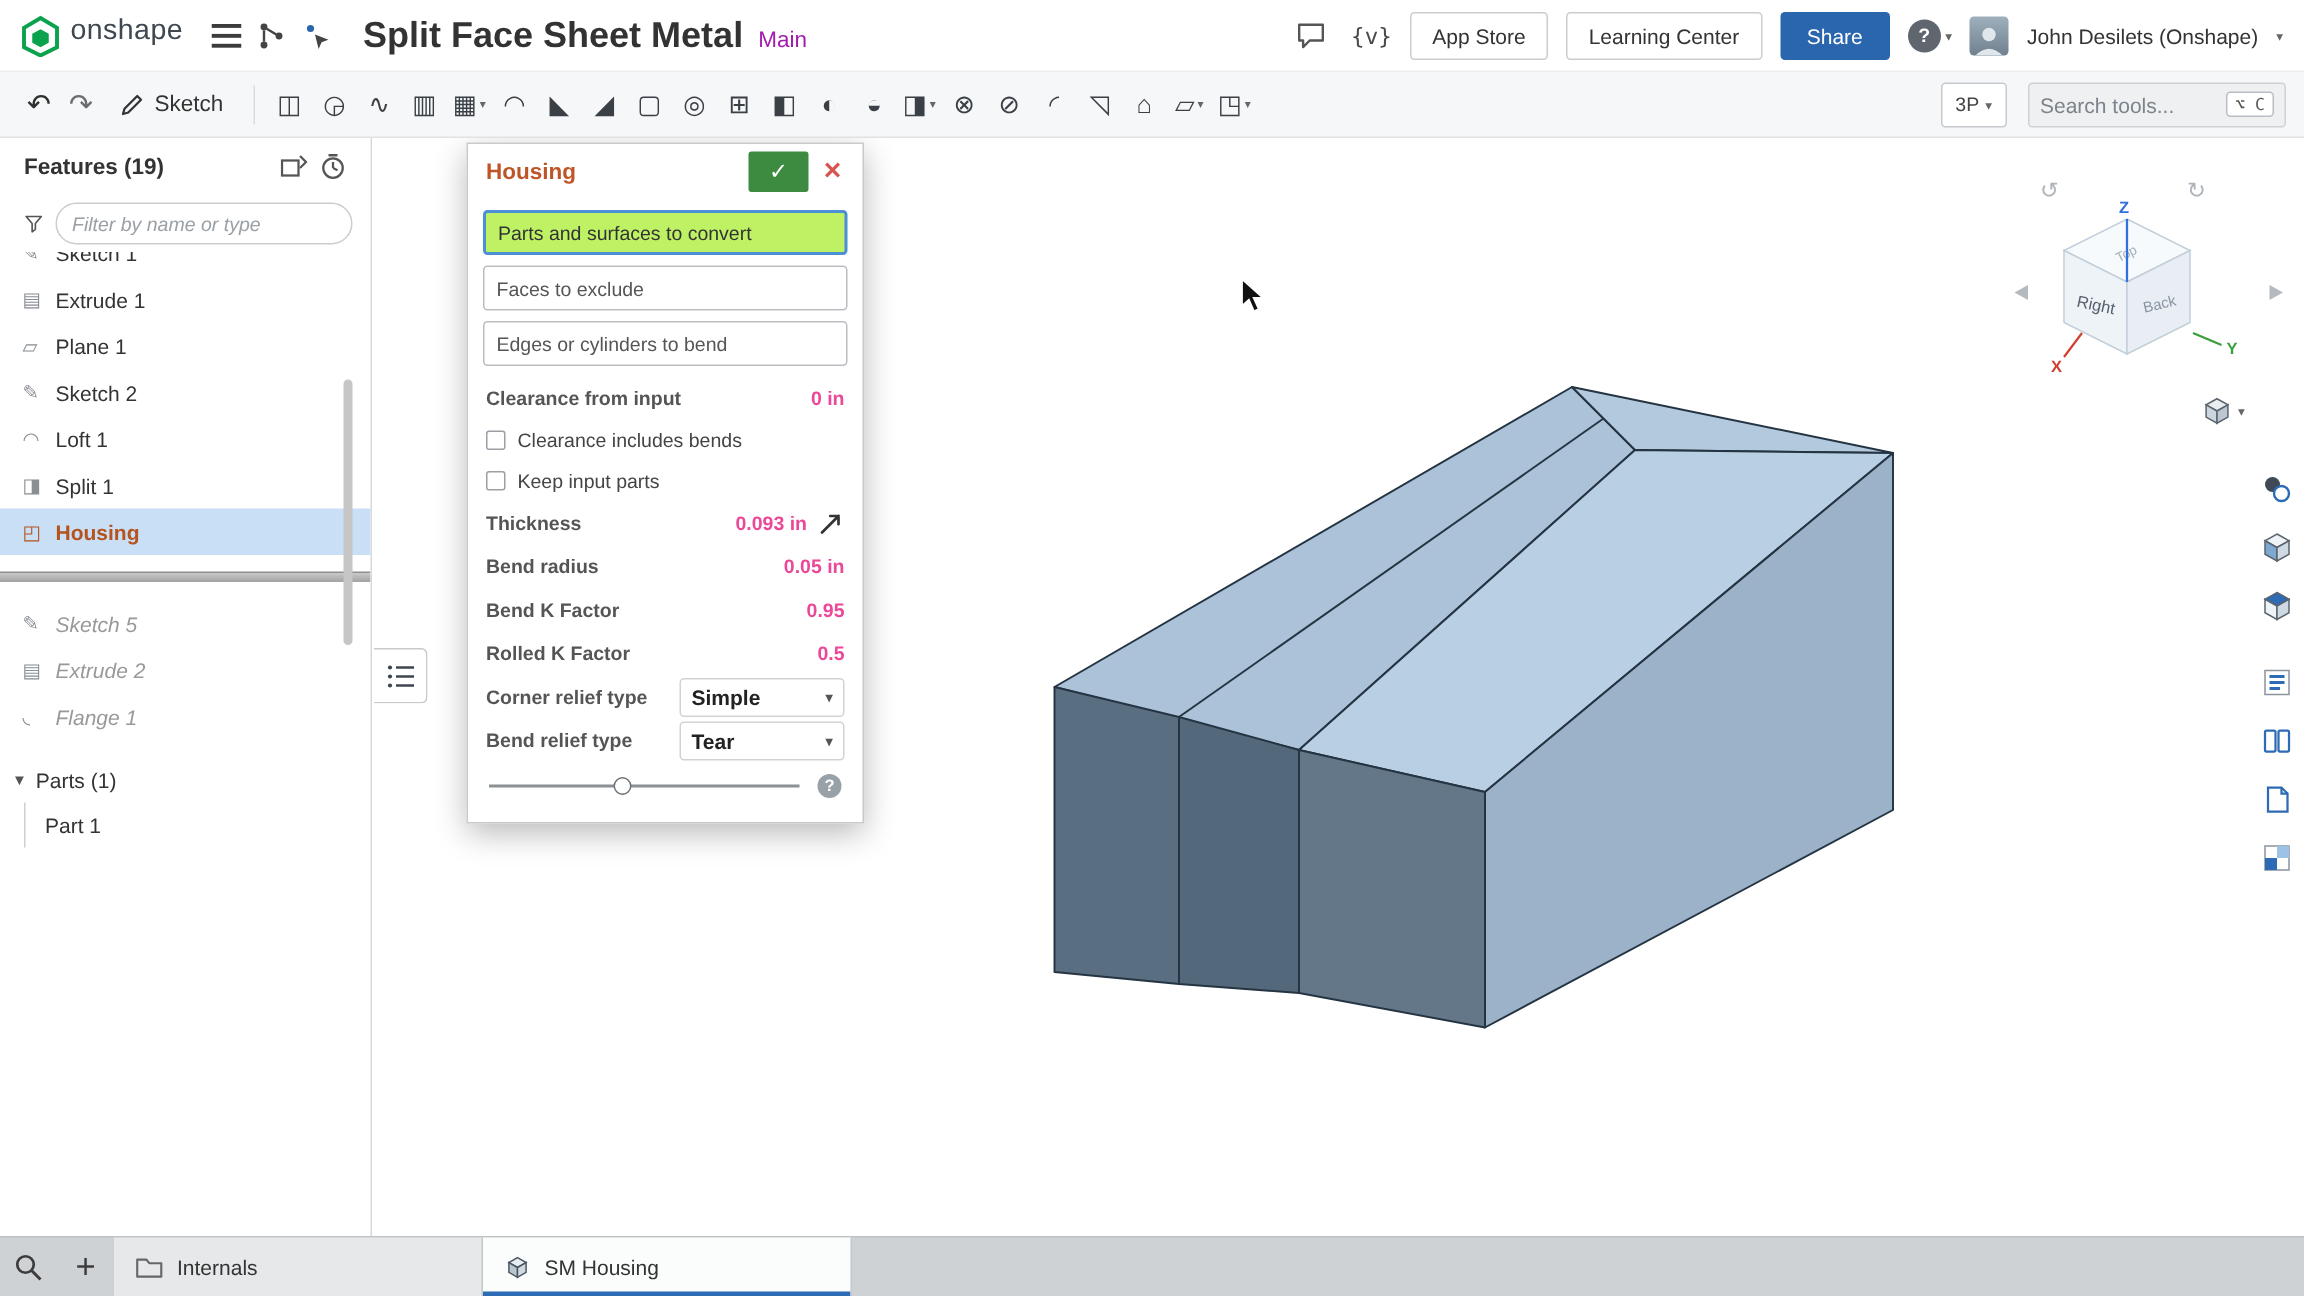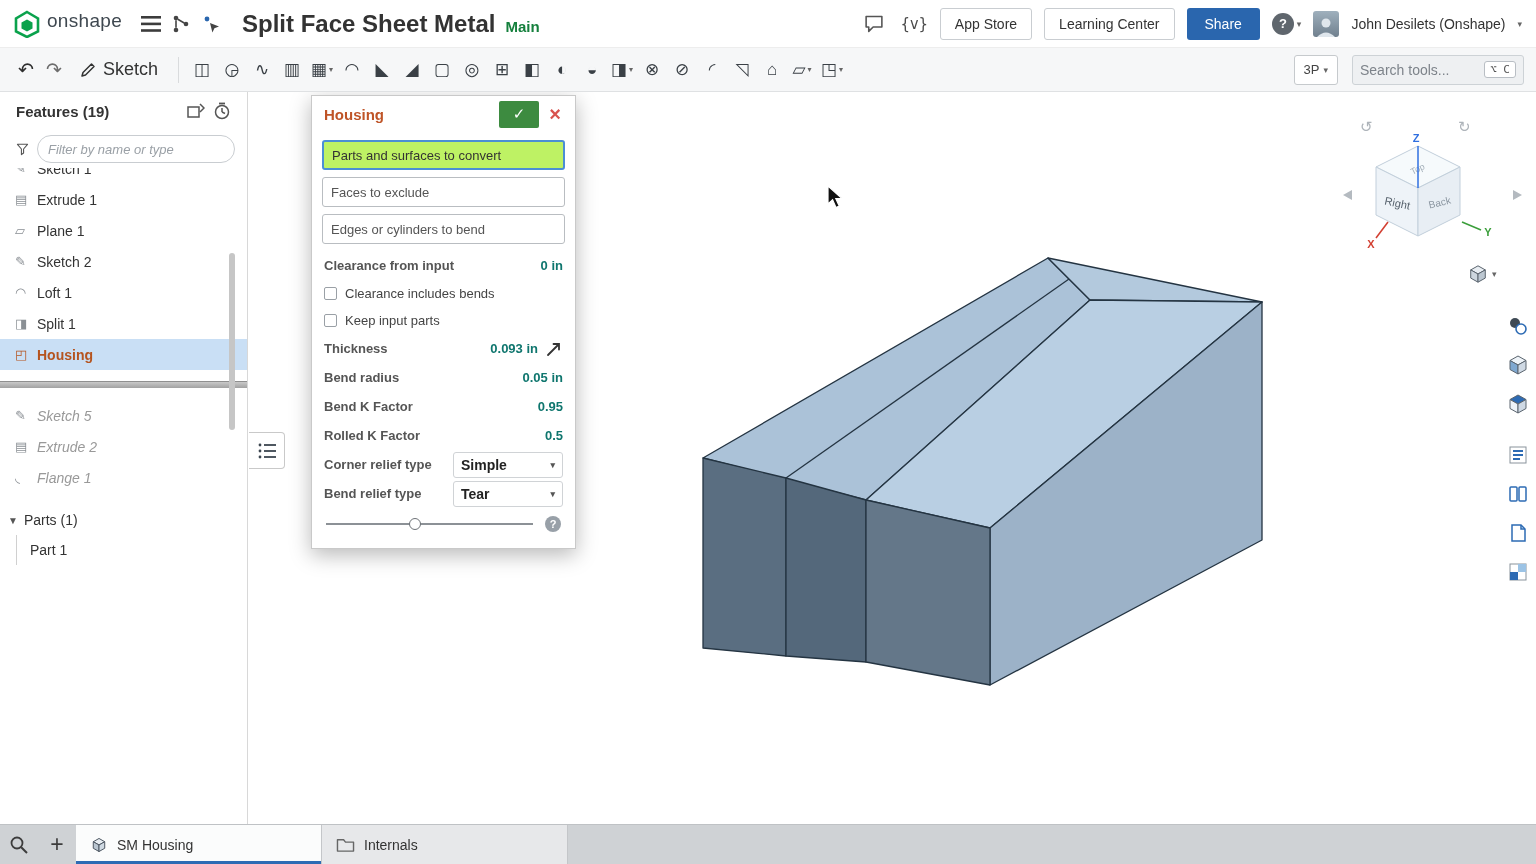--- a/index.html
+++ b/index.html
@@ -8,40 +8,40 @@
 
   
   .topbar { position:absolute; top:0; left:0; right:0; height:48px; background:#fff;
             display:flex; align-items:center; padding:0 14px; z-index:30; border-bottom:1px solid #ededed; }
   .logo-wrap { display:flex; align-items:flex-start; gap:7px; }
   .logo-text { font-size:19px; color:#3f4850; letter-spacing:.3px; }
   .top-icon { display:flex; align-items:center; justify-content:center; width:30px; height:32px; border-radius:3px; }
   .hamburger { margin-left:14px; }
   .doc-title { margin-left:16px; display:flex; align-items:baseline; gap:10px; white-space:nowrap; }
   .doc-title .t { font-size:24px; font-weight:bold; color:#333; }
-  .doc-title .w { font-size:15px; color:#15803d;font-weight:bold; }
+  .doc-title .w { font-size:15px; color:#a21caf; }
   .top-right { margin-left:auto; display:flex; align-items:center; gap:12px; }
   .fs-icon { font-size:15px; color:#4a4a4a; font-family:"DejaVu Sans Mono", monospace; }
   .top-btn { height:32px; padding:0 14px; display:flex; align-items:center; background:#fff;
              border:1px solid #c9cdd1; border-radius:3px; font-size:14px; color:#333; cursor:pointer; }
   .share-btn { height:32px; padding:0 18px; display:flex; align-items:center; background:#2a66ae; border:none;
                border-radius:3px; font-size:14px; color:#fff; cursor:pointer; }
   .help-circle { width:22px; height:22px; border-radius:50%; background:#5f666d; color:#fff; font-size:13px;
                  font-weight:bold; display:flex; align-items:center; justify-content:center; }
   .caret { font-size:9px; color:#666; }
   .avatar { width:26px; height:26px; border-radius:3px; background:linear-gradient(#9fb0bd,#70808e);
             display:flex; align-items:flex-end; justify-content:center; overflow:hidden; }
   .user-name { font-size:14px; color:#333; }
 
   
   .toolbar { position:absolute; top:48px; left:0; right:0; height:44px; background:#f6f7f8;
              border-bottom:1px solid #dfe1e3; display:flex; align-items:center; padding:0 12px; z-index:25; }
   .ur { width:28px; text-align:center; font-size:19px; cursor:pointer; }
   .undo { color:#2f2f2f; } .redo { color:#6d6d6d; }
-  .sketch-btn { display:flex; align-items:center; gap:7px; height:32px; padding:0 12px; font-size:18px;
+  .sketch-btn { display:flex; align-items:center; gap:7px; height:32px; padding:0 12px; font-size:15px;
                 color:#333; border-radius:3px; cursor:pointer; }
   .tdivider { width:1px; height:26px; background:#d9dbdd; margin:0 8px; }
   .tbtn { min-width:30px; height:32px; display:flex; align-items:center; justify-content:center;
           font-size:17px; color:#3a4046; border-radius:3px; padding:0 3px; cursor:pointer; }
   .tcaret { display:none; font-size:8px; color:#666; margin-left:2px; }
   .tcaret.has-caret { display:inline; }
   .tspacer { flex:1; }
   .mbtn { display:flex; align-items:center; gap:4px; border:1px solid #c6cacd; background:#fff; border-radius:3px;
           height:30px; padding:0 9px; font-size:13px; color:#444; margin-right:14px; cursor:pointer; }
   .search-box { width:172px; height:30px; background:#eef0f2; border:1px solid #cdd2d6; border-radius:3px;
@@ -90,21 +90,21 @@
            font-weight:bold; cursor:pointer; line-height:1; }
   .dlg-tabs { height:33px; display:flex; border-bottom:1px solid #ddd; padding:0 6px; }
   .dtab { flex:1; display:flex; align-items:center; justify-content:center; font-size:14px; color:#555; cursor:pointer; }
   .dtab.active { color:#2d6bb4; box-shadow:inset 0 -3px 0 #2d6bb4; }
   .dlg-body { padding:8px 10px 10px 10px; }
   .picker { height:30px; border:1px solid #b9bdc1; border-radius:3px; display:flex; align-items:center;
             padding:0 8px; font-size:13px; color:#555; margin-bottom:7px; cursor:pointer; }
   .picker.active-picker { border:2px solid #4b8fd4; background:#bef264; color:#333; }
   .drow { height:29px; display:flex; align-items:center; padding:0 2px;font-weight:bold; }
   .dlabel { flex:1; font-size:13px; color:#555; }
-  .dval { font-size:13px; color:#0f766e; cursor:text; }
+  .dval { font-size:13px; color:#ec4899; cursor:text; }
   .flip-ic { margin-left:7px; cursor:pointer; display:flex; }
   .cbrow { height:27px; display:flex; align-items:center; gap:8px; padding:0 2px; font-size:13px; color:#444; }
   .cbox { width:13px; height:13px; border:1px solid #9aa0a6; border-radius:2px; background:#fff; cursor:pointer; }
   .dselect { min-width:110px; height:26px; display:flex; align-items:center; justify-content:space-between;
              border:1px solid #d0d3d6; border-radius:3px; background:#fff; padding:0 7px; font-size:14px;
              color:#222; cursor:pointer; }
   .dd-caret { font-size:9px; color:#555; margin-left:6px; }
   .dslider { height:30px; display:flex; align-items:center; gap:12px; padding:2px 4px 0 4px; }
   .track { flex:1; height:2px; background:#8c9196; position:relative; cursor:pointer; }
   .handle { position:absolute; left:40%; top:-5px; width:12px; height:12px; border-radius:50%;
@@ -605,28 +605,28 @@
 <footer class="bottombar">
   <div class="bb-btn">
     <svg width="20" height="20" viewBox="0 0 20 20">
       <circle cx="8" cy="8" r="5.5" fill="none" stroke="#3c3c3c" stroke-width="1.8"></circle>
       <line x1="12.2" y1="12.2" x2="18" y2="18" stroke="#3c3c3c" stroke-width="2"></line>
     </svg>
   </div>
   <div class="bb-btn">
       <span class="bb-plus">+</span>
     </div>
+  <div class="btab">
+    <svg width="19" height="17" viewBox="0 0 20 18">
+      <path d="M1.5 4 h6.5 l2 2.5 h8.5 v9.5 h-17 z" fill="none" stroke="#666" stroke-width="1.5" stroke-linejoin="round"></path>
+    </svg>
+    <span>Internals</span>
+  </div>
   <div class="btab active">
     <svg width="18" height="18" viewBox="0 0 22 22">
       <path d="M11 3 L18 7 L11 11 L4 7 Z" fill="#e8edf2" stroke="#4a5560" stroke-width="1.2"></path>
       <path d="M4 7 L11 11 L11 19 L4 15 Z" fill="#b9c5d0" stroke="#4a5560" stroke-width="1.2"></path>
       <path d="M18 7 L11 11 L11 19 L18 15 Z" fill="#cfd9e2" stroke="#4a5560" stroke-width="1.2"></path>
     </svg>
     <span>SM Housing</span>
   </div>
-  <div class="btab">
-    <svg width="19" height="17" viewBox="0 0 20 18">
-      <path d="M1.5 4 h6.5 l2 2.5 h8.5 v9.5 h-17 z" fill="none" stroke="#666" stroke-width="1.5" stroke-linejoin="round"></path>
-    </svg>
-    <span>Internals</span>
-  </div>
   <div style="flex:1"></div>
 </footer>
 
 </body></html>

